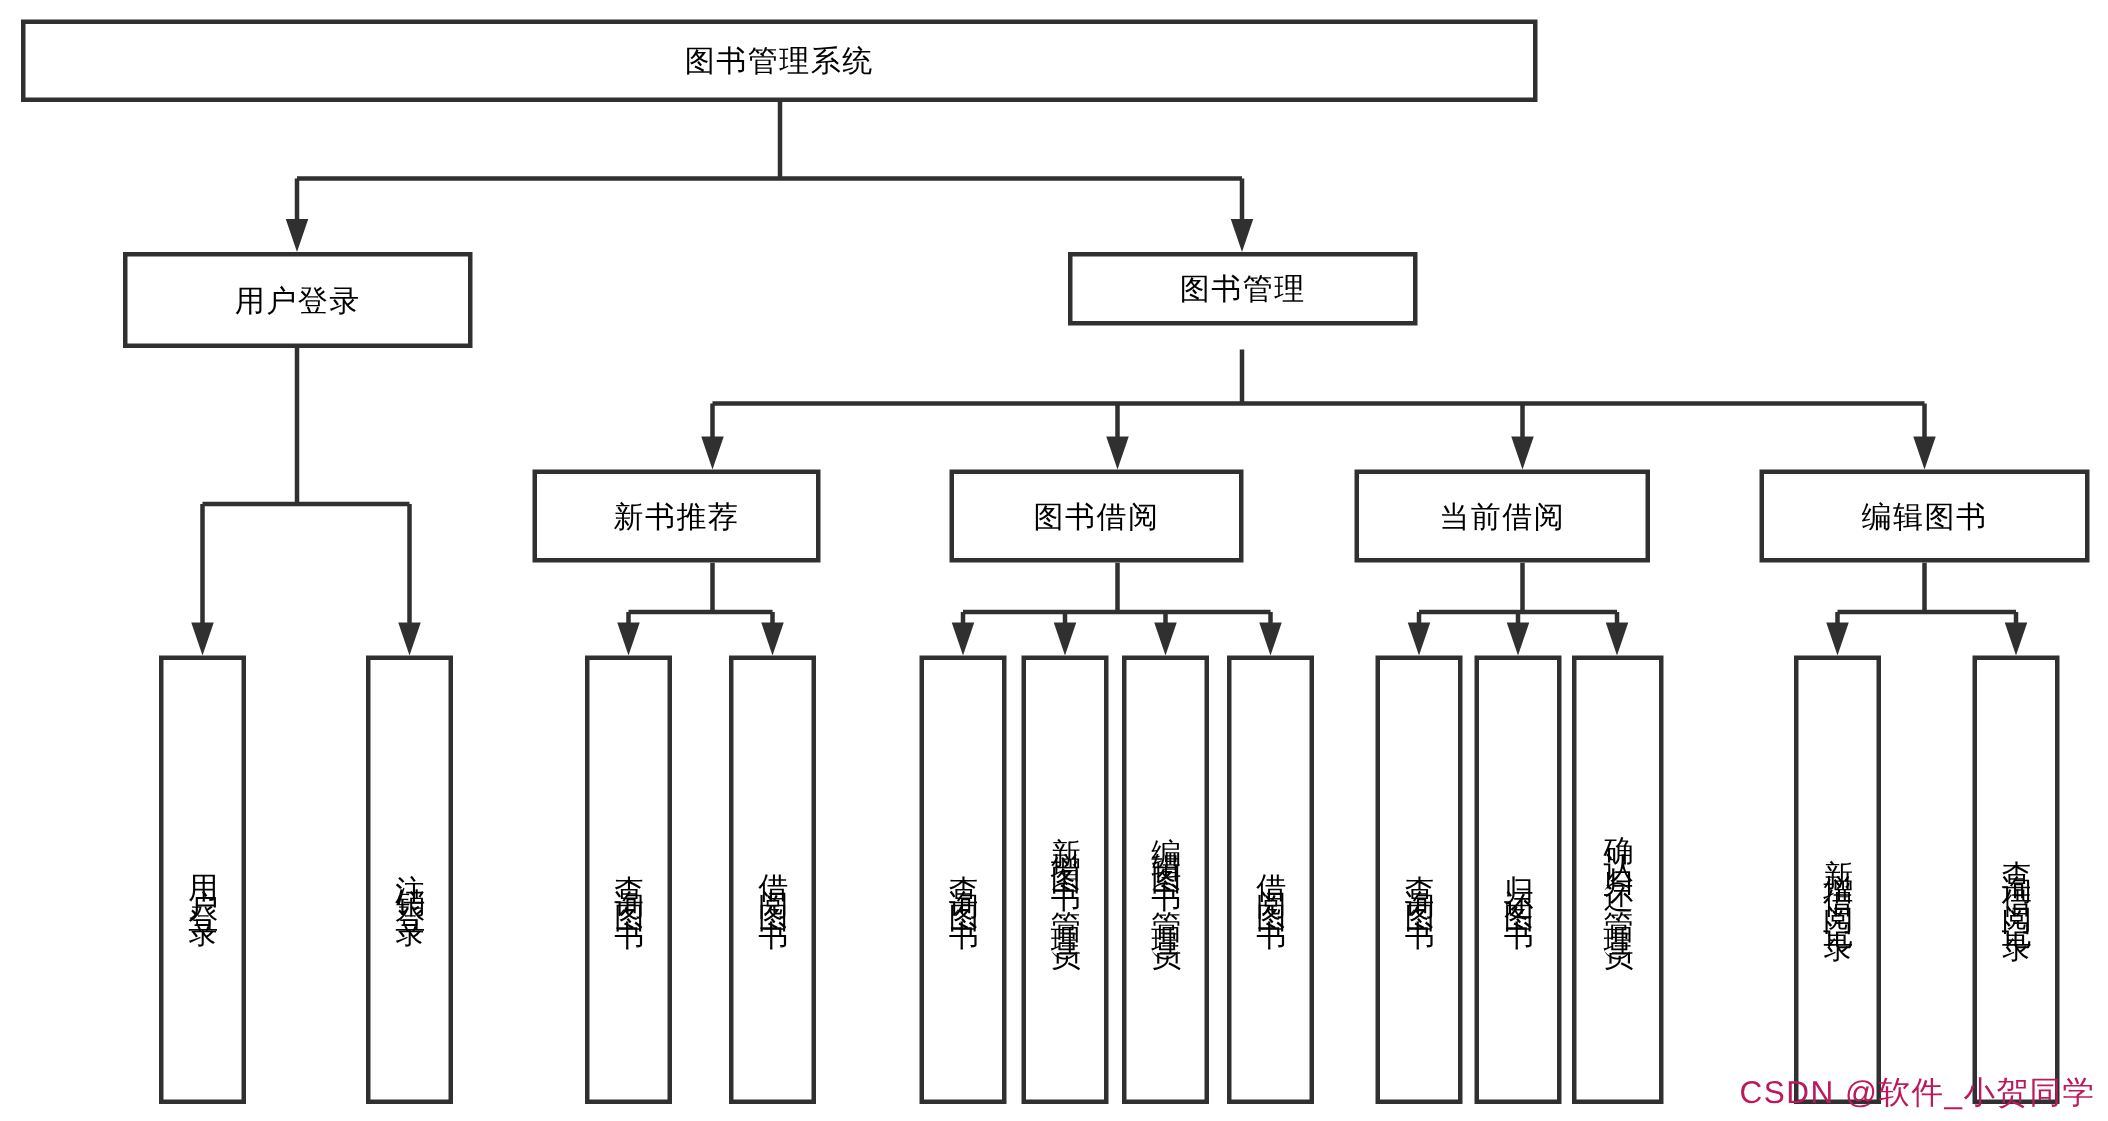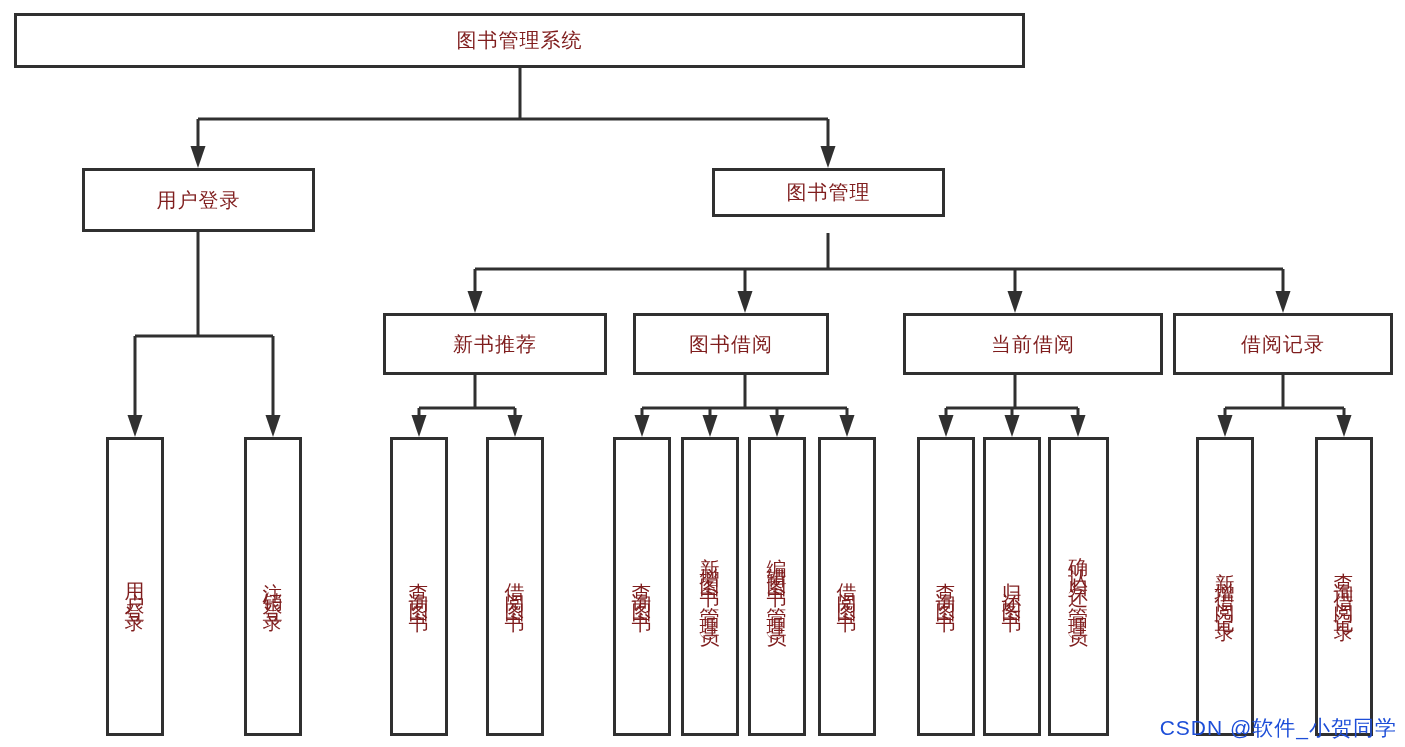--- a/index.html
+++ b/index.html
@@ -18,41 +18,41 @@
     pointer-events: none;
   }
   .node {
     position: absolute;
     box-sizing: border-box;
     background: #ffffff;
     border: 3px solid #303030;
     display: flex;
     align-items: center;
     justify-content: center;
-    color: #7f1d1d;
+    color: #000000;
   }
   .node.h span {
     font-size: 20px;
     letter-spacing: 1px;
     white-space: nowrap;
   }
   .node.v span {
     writing-mode: vertical-rl;
     text-orientation: mixed;
     font-size: 20px;
     line-height: 1;
     letter-spacing: 10px;
     white-space: nowrap;
   }
   .watermark {
     position: absolute;
     right: 8px;
     top: 714px;
     font-size: 21px;
-    color: #1d4ed8;
+    color: #be185d;
     letter-spacing: 1px;
     z-index: 5;
     white-space: nowrap;
   }
 </style>
 </head>
 <body>
 
 <div class="canvas">
 
@@ -100,31 +100,31 @@
     <span>图书管理系统</span>
   </div>
 
   <div class="node h" style="left:82px;top:168px;width:233px;height:64px">
     <span>用户登录</span>
   </div>
   <div class="node h" style="left:712px;top:168px;width:233px;height:49px">
     <span>图书管理</span>
   </div>
 
-  <div class="node h" style="left:383px;top:313px;width:224px;height:62px">
+  <div class="node h" style="left:355px;top:313px;width:192px;height:62px">
     <span>新书推荐</span>
   </div>
   <div class="node h" style="left:633px;top:313px;width:196px;height:62px">
     <span>图书借阅</span>
   </div>
-  <div class="node h" style="left:903px;top:313px;width:260px;height:62px">
+  <div class="node h" style="left:903px;top:313px;width:197px;height:62px">
     <span>当前借阅</span>
   </div>
   <div class="node h" style="left:1173px;top:313px;width:220px;height:62px">
-    <span>借阅记录</span>
+    <span>编辑图书</span>
   </div>
 
   <div class="node v" style="left:106px;top:437px;width:58px;height:299px">
     <span>用户登录</span>
   </div>
   <div class="node v" style="left:244px;top:437px;width:58px;height:299px">
     <span>注销登录</span>
   </div>
 
   <div class="node v" style="left:390px;top:437px;width:58px;height:299px">

